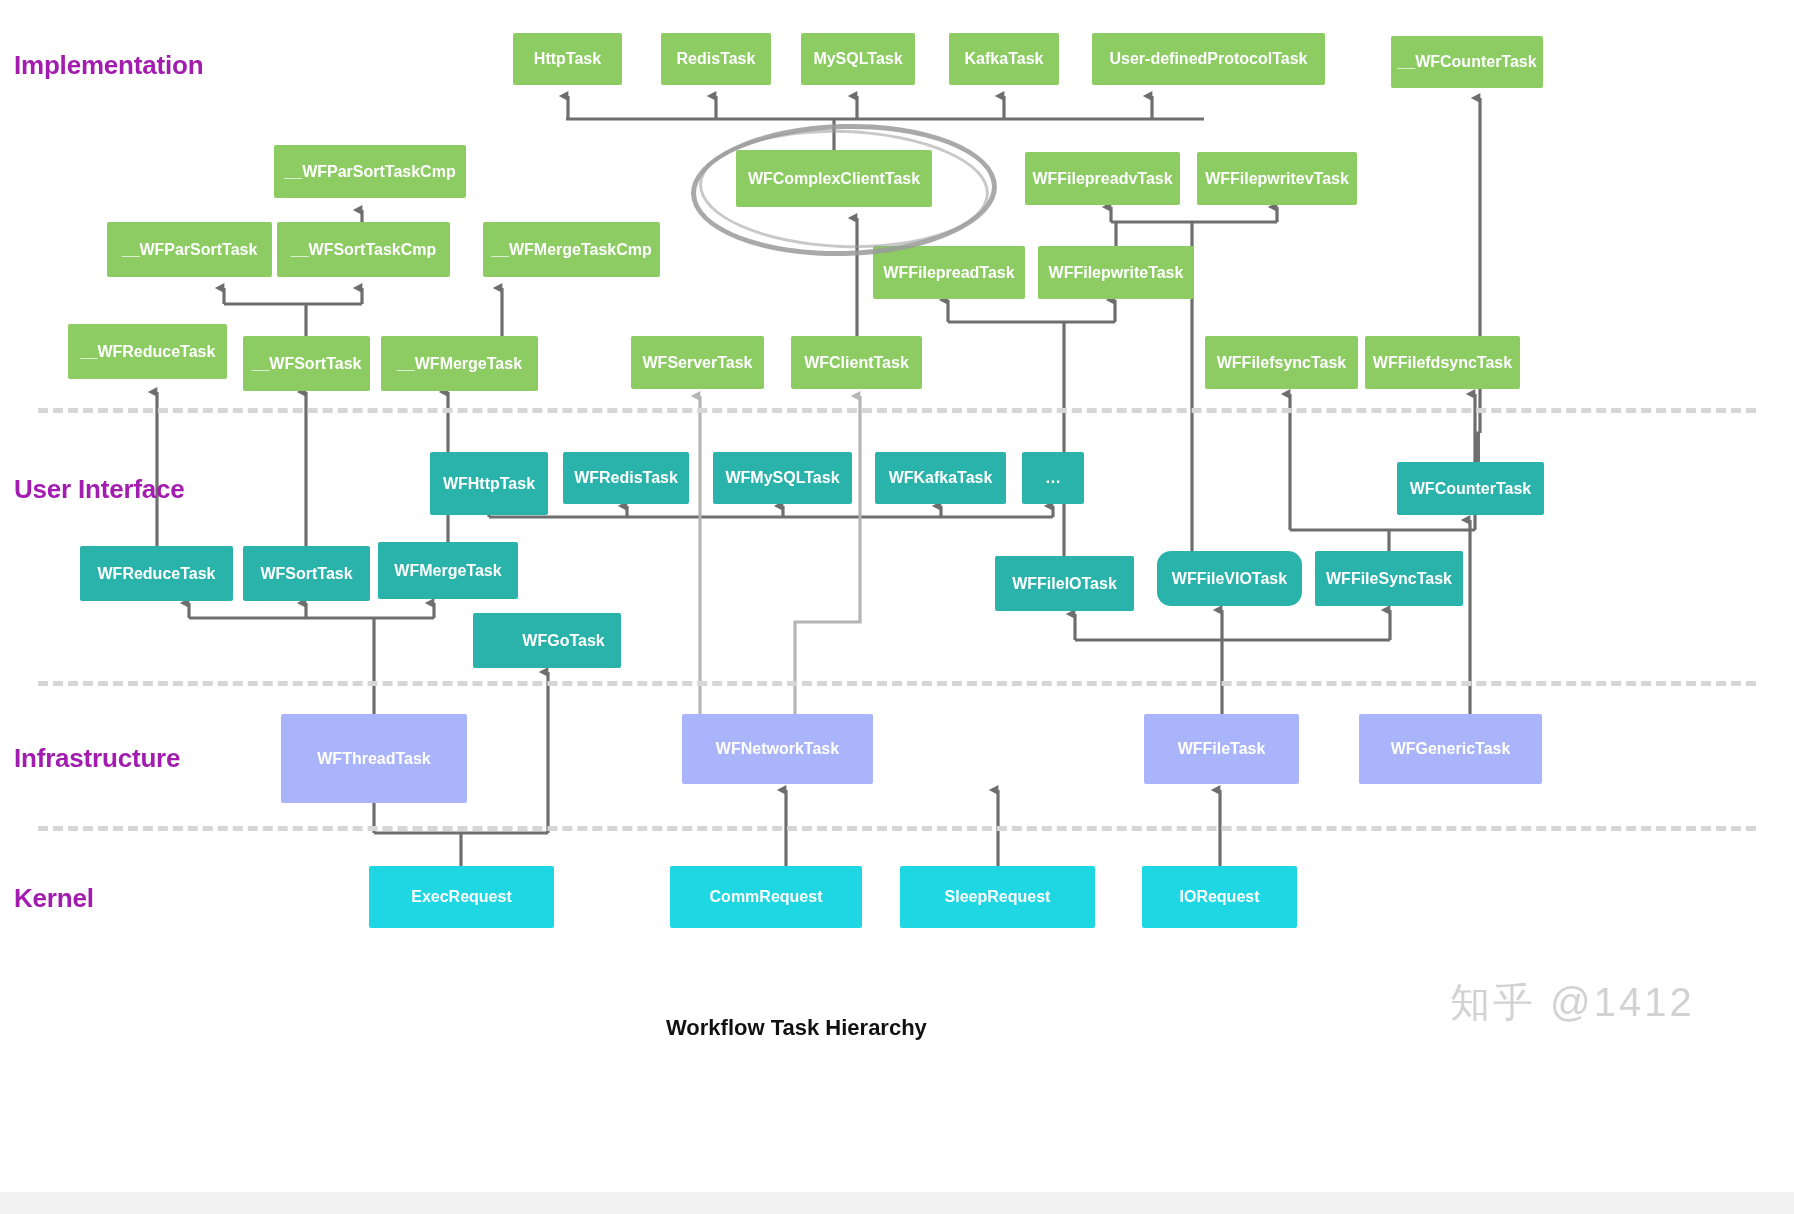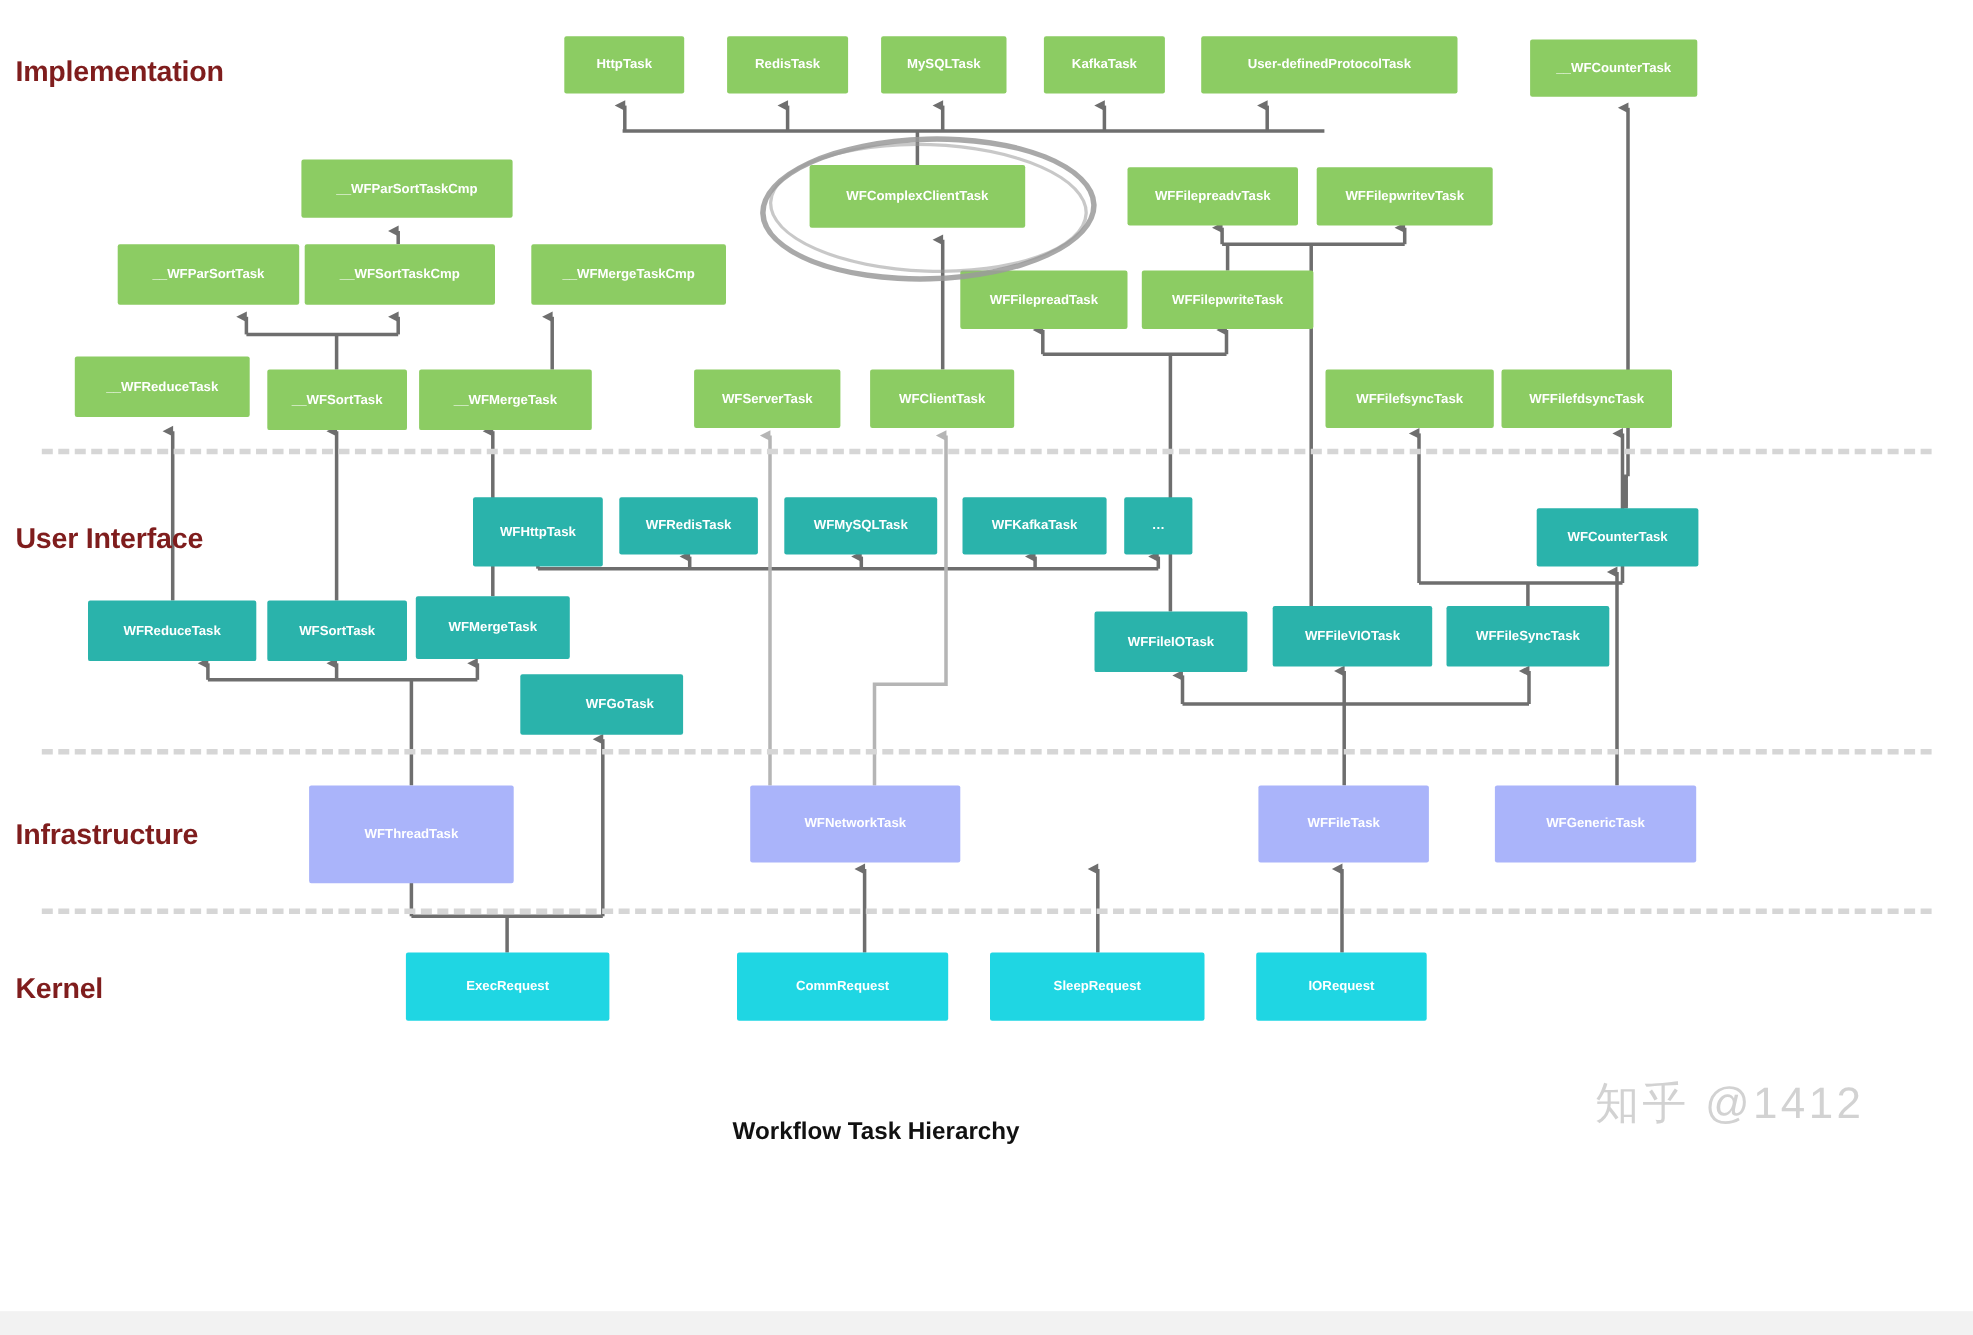--- a/index.html
+++ b/index.html
@@ -1,23 +1,23 @@
 <!DOCTYPE html>
 <html><head>
 <meta charset="utf-8">
 <style>
   html,body{margin:0;padding:0;background:#ffffff;}
   body{font-family:"Liberation Sans", sans-serif;}
   #stage{position:relative;width:1794px;height:1214px;background:#ffffff;overflow:hidden;}
   #wires{position:absolute;left:0;top:0;width:1794px;height:1214px;}
-  .layer-label{position:absolute;font-weight:bold;color:#7f1d1d;font-size:26px;letter-spacing:-0.2px;white-space:nowrap;}
+  .layer-label{position:absolute;font-weight:bold;color:#a21caf;font-size:26px;letter-spacing:-0.2px;white-space:nowrap;}
   .divider{position:absolute;height:0;border-top:5px dashed #d6d6d6;left:38px;right:38px;}
   .node{
     position:absolute;display:flex;align-items:center;justify-content:center;
-    color:#ffffff;font-weight:bold;font-size:12px;text-align:center;
+    color:#ffffff;font-weight:bold;font-size:16px;text-align:center;
     box-sizing:border-box;padding:2px 6px;line-height:1.1;
     border-radius:2px;
   }
   .green{background:#8ccc63;}
   .teal{background:#2ab3ab;}
   .periwinkle{background:#aab4fa;}
   .cyan{background:#1fd6e3;}
   .node::after{
     content:"";position:absolute;left:-3px;right:-3px;top:-2px;bottom:-2px;
     background:inherit;opacity:.30;border-radius:3px;z-index:-1;
@@ -174,21 +174,21 @@
   <div class="node teal" style="left:563px;top:452px;width:126px;height:52px;">WFRedisTask</div>
   <div class="node teal" style="left:713px;top:452px;width:139px;height:52px;">WFMySQLTask</div>
   <div class="node teal" style="left:875px;top:452px;width:131px;height:52px;">WFKafkaTask</div>
   <div class="node teal" style="left:1022px;top:452px;width:62px;height:52px;">…</div>
   <div class="node teal" style="left:1397px;top:462px;width:147px;height:53px;">WFCounterTask</div>
 
   <div class="node teal" style="left:80px;top:546px;width:153px;height:55px;">WFReduceTask</div>
   <div class="node teal" style="left:243px;top:546px;width:127px;height:55px;">WFSortTask</div>
   <div class="node teal" style="left:378px;top:542px;width:140px;height:57px;">WFMergeTask</div>
   <div class="node teal" style="left:995px;top:556px;width:139px;height:55px;">WFFileIOTask</div>
-  <div class="node teal" style="left:1157px;top:551px;width:145px;height:55px;">WFFileVIOTask</div>
+  <div class="node teal" style="left:1157px;top:551px;width:145px;height:55px;border-radius:14px;">WFFileVIOTask</div>
   <div class="node teal" style="left:1315px;top:551px;width:148px;height:55px;">WFFileSyncTask</div>
   <div class="node teal" style="left:473px;top:613px;width:148px;height:55px;padding-left:39px;">WFGoTask</div>
 
   <div class="node periwinkle" style="left:281px;top:714px;width:186px;height:89px;">WFThreadTask</div>
   <div class="node periwinkle" style="left:682px;top:714px;width:191px;height:70px;">WFNetworkTask</div>
   <div class="node periwinkle" style="left:1144px;top:714px;width:155px;height:70px;">WFFileTask</div>
   <div class="node periwinkle" style="left:1359px;top:714px;width:183px;height:70px;">WFGenericTask</div>
 
   <div class="node cyan" style="left:369px;top:866px;width:185px;height:62px;">ExecRequest</div>
   <div class="node cyan" style="left:670px;top:866px;width:192px;height:62px;">CommRequest</div>

